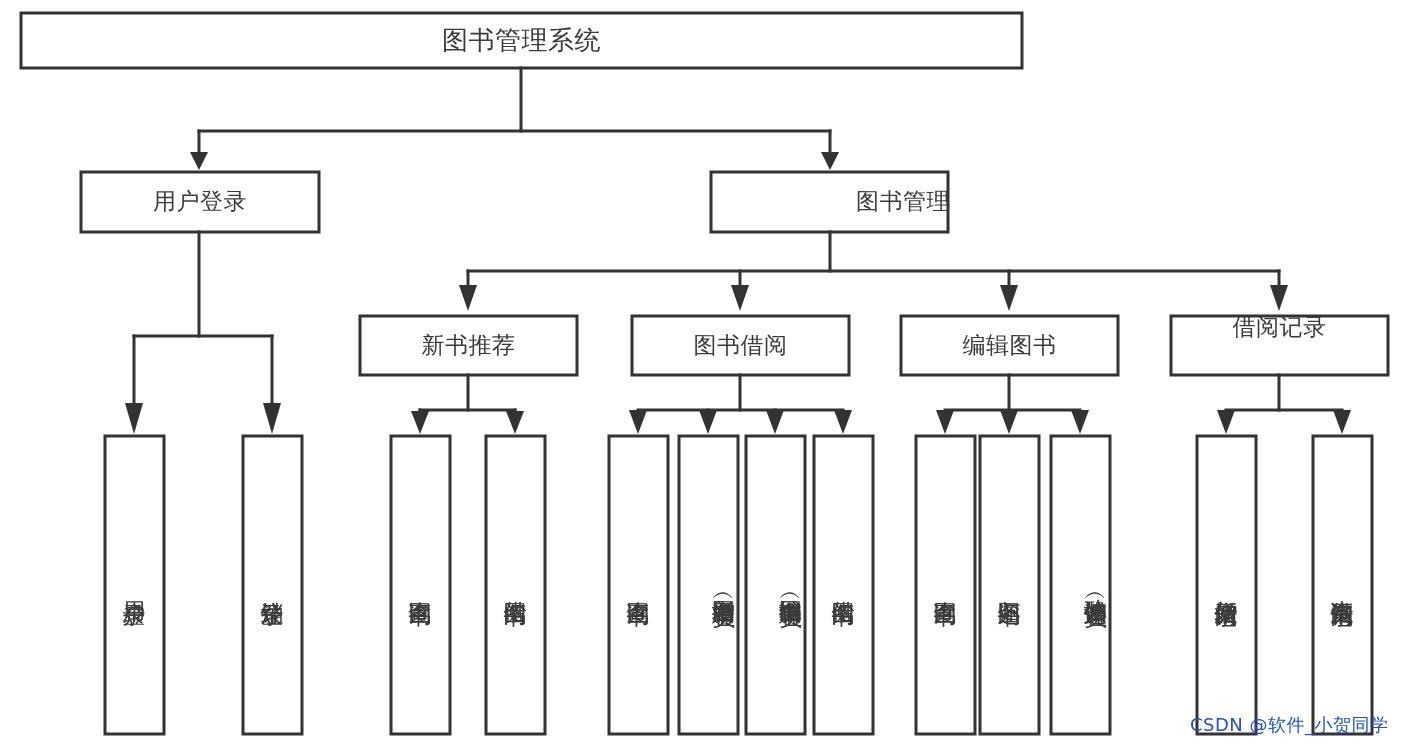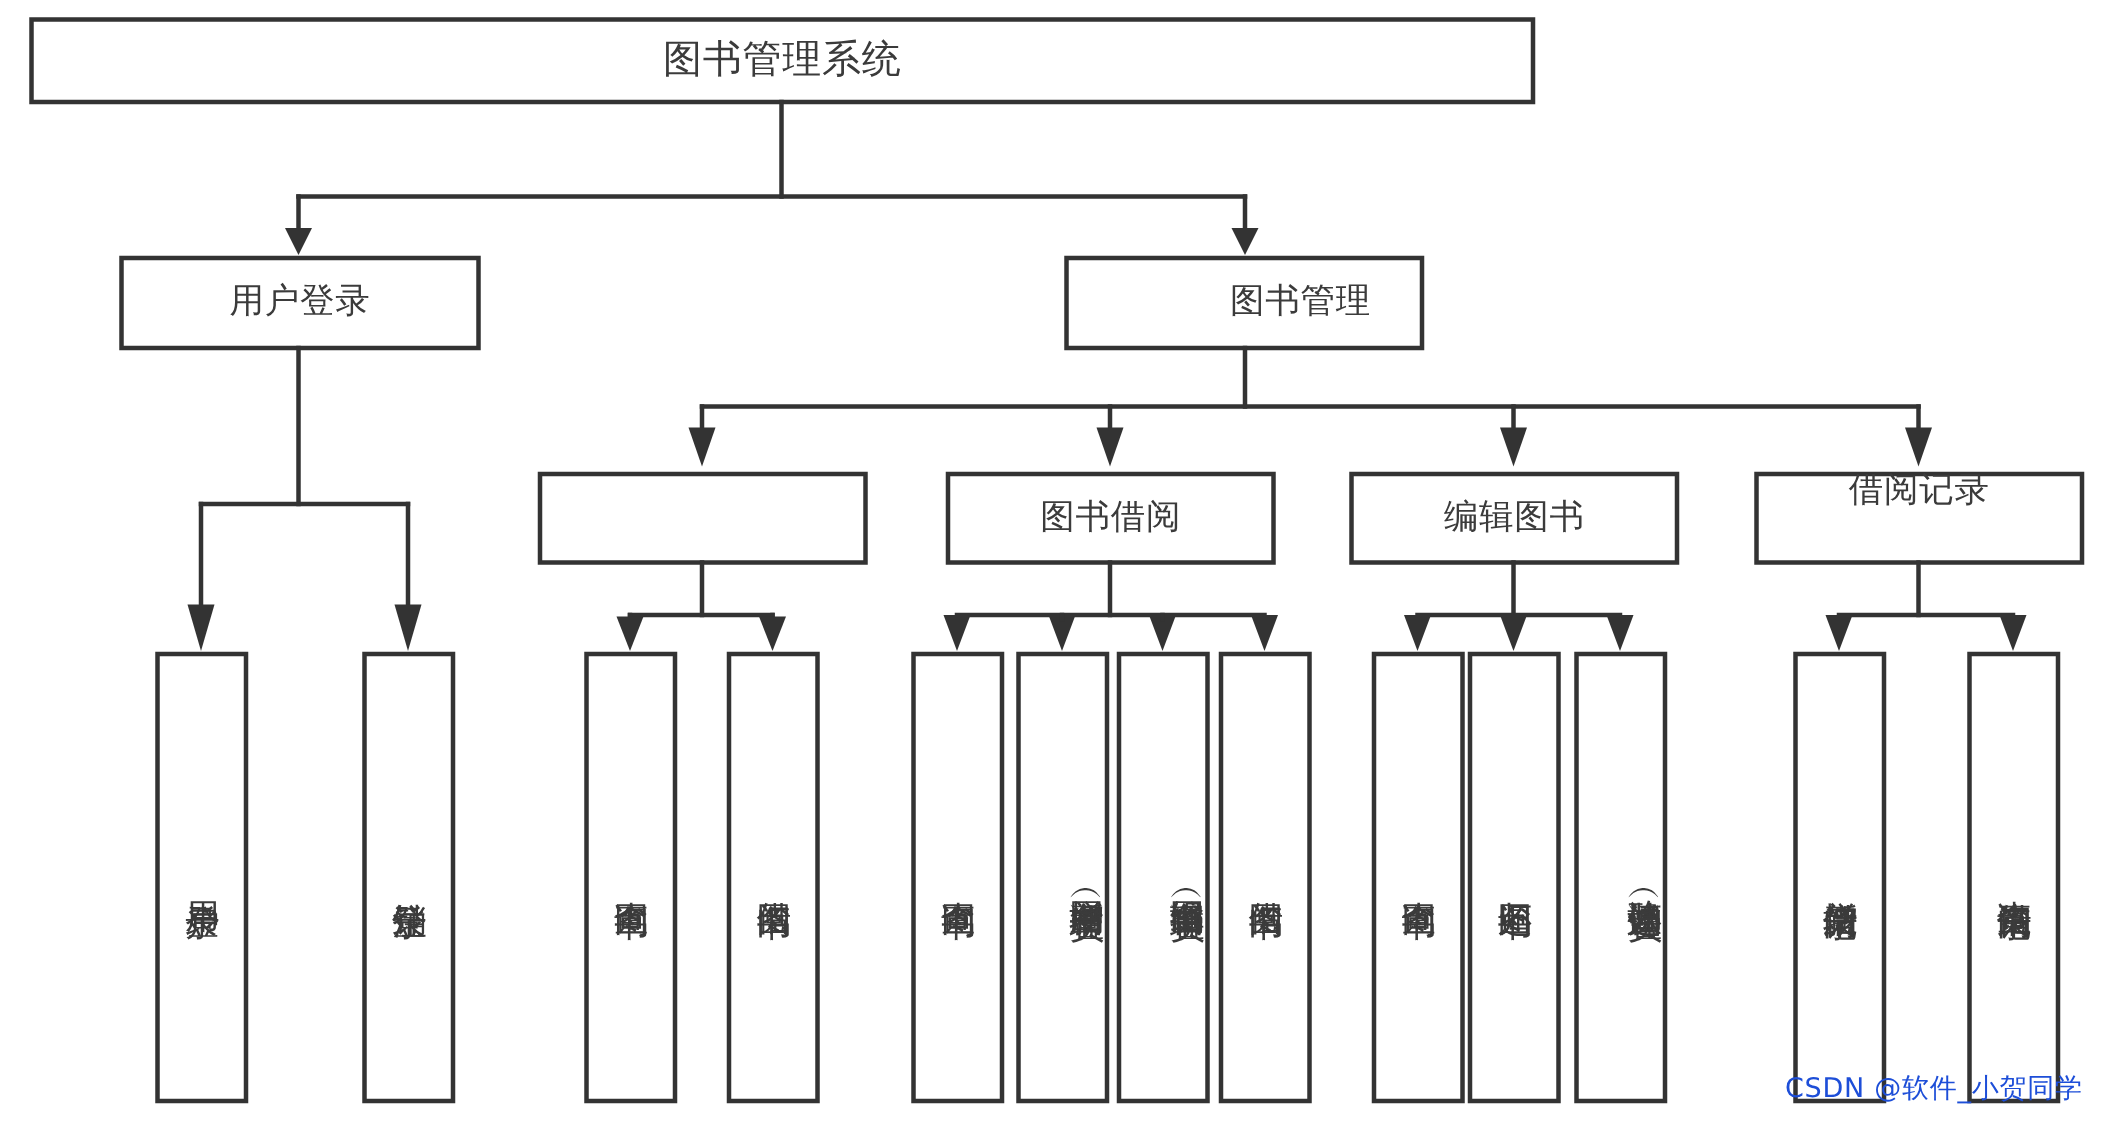--- a/index.html
+++ b/index.html
@@ -171,22 +171,23 @@
     <rect class="node-box" x="980" y="436" width="59" height="298"></rect>
     <rect class="node-box" x="1051" y="436" width="59" height="298"></rect>
 
     <rect class="node-box" x="1197" y="436" width="59" height="298"></rect>
     <rect class="node-box" x="1313" y="436" width="59" height="298"></rect>
   </svg>
 
   <div class="node-label-h" style="left:21px; top:13px; width:1001px; height:55px; font-size:26px;">图书管理系统</div>
 
   <div class="node-label-h" style="left:81px; top:172px; width:238px; height:60px;">用户登录</div>
-  <div class="node-label-h" style="left:711px; top:172px; width:258px; height:60px;padding-left:27px;">图书管理</div>
-
+  <div class="node-label-h" style="left:747px; top:172px; width:258px; height:60px;padding-left:27px;">图书管理</div>
+
+  <div class="node-label-h" style="left:360px; top:316px; width:217px; height:59px;">新书推荐</div>
   <div class="node-label-h" style="left:632px; top:316px; width:217px; height:59px;">图书借阅</div>
   <div class="node-label-h" style="left:901px; top:316px; width:217px; height:59px;">编辑图书</div>
   <div class="node-label-h" style="left:1171px; top:298px; width:217px; height:59px;">借阅记录</div>
 
   <div class="node-label-v" style="left:105px; top:436px; width:59px; height:298px;">用户登录</div>
   <div class="node-label-v" style="left:243px; top:436px; width:59px; height:298px;">注销登录</div>
 
   <div class="node-label-v" style="left:391px; top:436px; width:59px; height:298px;">查询图书</div>
   <div class="node-label-v" style="left:486px; top:436px; width:59px; height:298px;">借阅图书</div>
 

